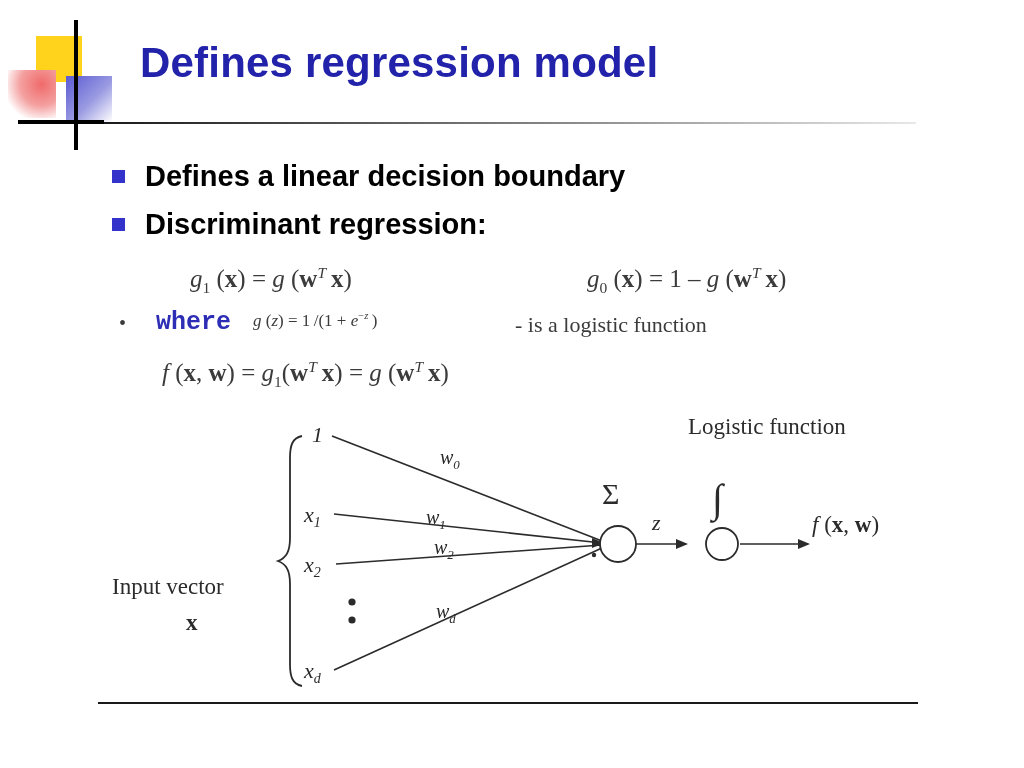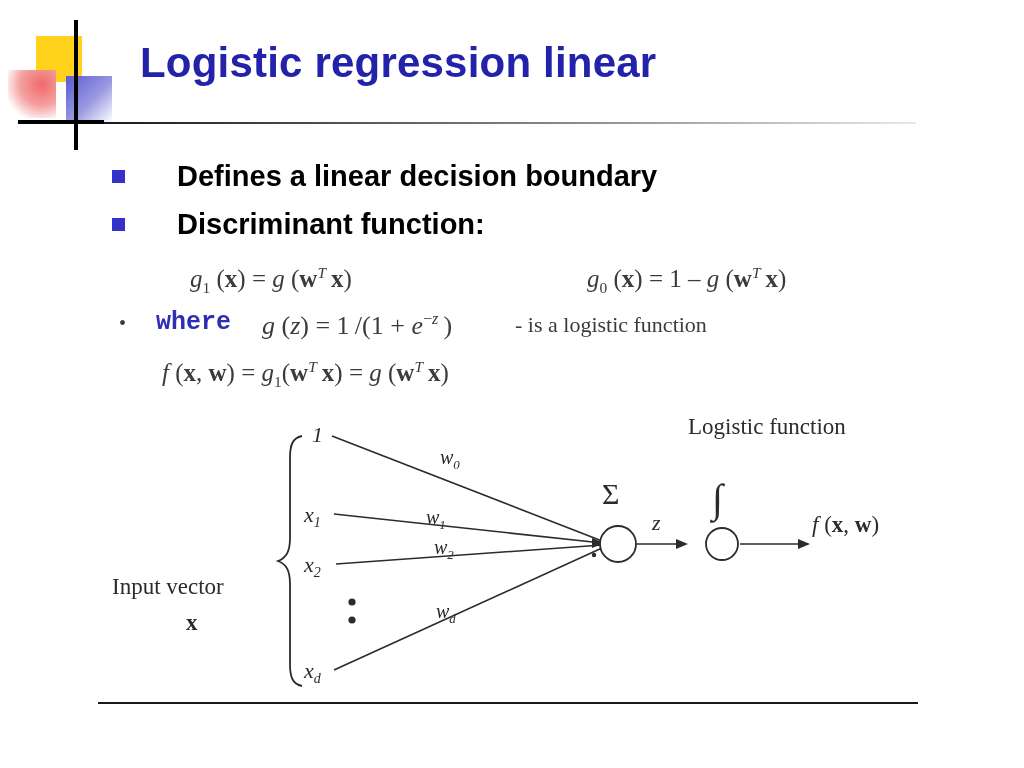--- a/index.html
+++ b/index.html
@@ -89,21 +89,20 @@
   .bullets {
     position: absolute;
     left: 112px;
     top: 158px;
     width: 840px;
   }
   .bullet-row {
     display: flex;
     align-items: flex-start;
     margin-bottom: 12px;
-    gap: 32px;
   }
   .bullet-sq {
     width: 13px;
     height: 13px;
     background: #3333cc;
     margin-top: 12px;
     margin-right: 20px;
     flex: 0 0 auto;
   }
   .bullet-text {
@@ -146,23 +145,23 @@
   }
   .m-where {
     left: 156px;
     top: 50px;
     font-size: 25px;
     font-weight: bold;
     color: #2d2db5;
     font-family: Liberation Mono, monospace;
   }
   .m-gz {
-    left: 262px;
+    left: 253px;
     top: 52px;
-    font-size: 26px;
+    font-size: 17px;
     text-align: right;
   }
   .m-islogistic {
     left: 515px;
     top: 54px;
     font-size: 22px;
   }
   .m-fxw {
     left: 162px;
     top: 100px;
@@ -198,30 +197,30 @@
 
 <div class="deco">
   <div class="sq-yellow"></div>
   <div class="sq-red"></div>
   <div class="sq-blue"></div>
   <div class="bar-v"></div>
   <div class="bar-h"></div>
 </div>
 <div class="title-rule"></div>
 
-<div class="slide-title">Logistic regression linear</div>
+<div class="slide-title">Defines regression model</div>
 
 <div class="bullets">
   <div class="bullet-row">
     <div class="bullet-sq"></div>
     <div class="bullet-text">Defines a linear decision boundary</div>
   </div>
   <div class="bullet-row">
     <div class="bullet-sq"></div>
-    <div class="bullet-text">Discriminant function:</div>
+    <div class="bullet-text">Discriminant regression:</div>
   </div>
 </div>
 
 <div class="math-area">
 
   <div class="mrow m-g1">
     <span class="ital">g</span><sub class="sb">1</sub><span>&nbsp;(</span><span class="bold">x</span><span>) = </span><span class="ital">g</span><span>&nbsp;(</span><span class="bold">w</span><sup class="sp ital">T</sup><span class="bold"> x</span><span>)</span>
   </div>
 
   <div class="mrow m-g0">

